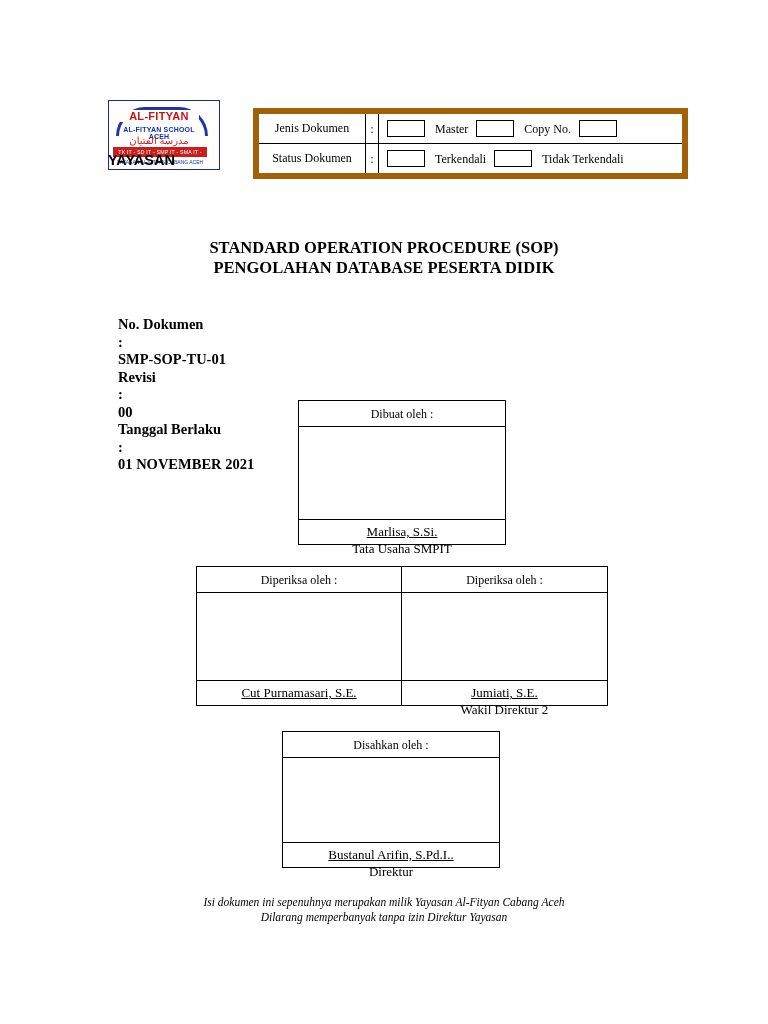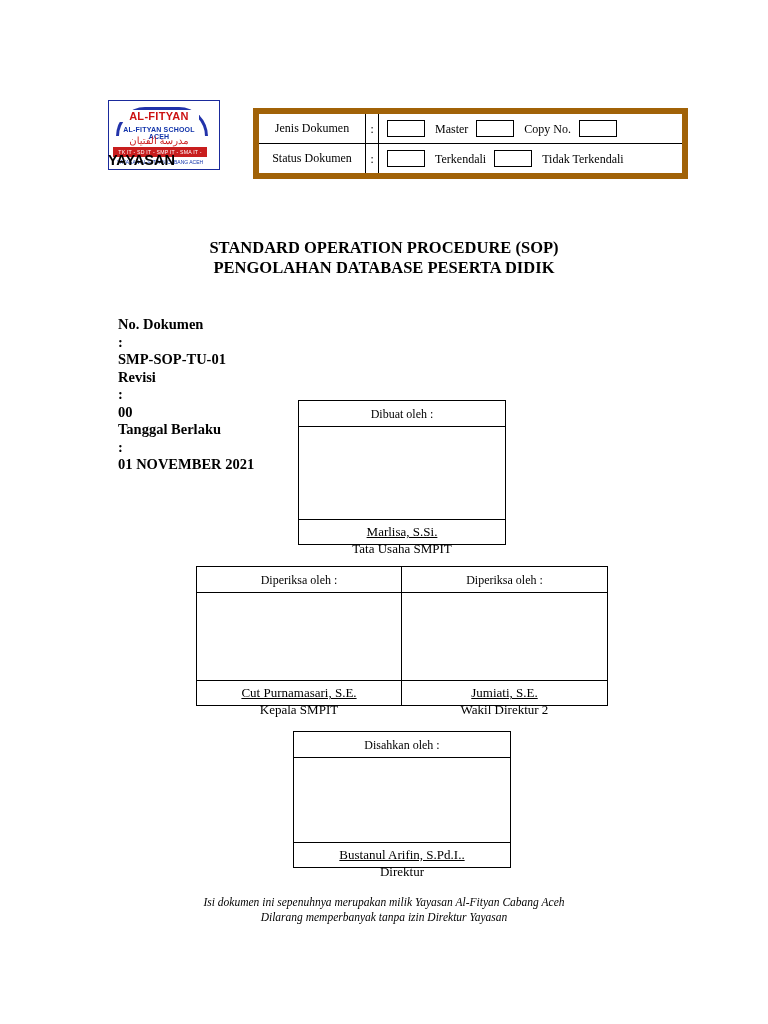--- a/index.html
+++ b/index.html
@@ -256,21 +256,21 @@
   .pair .col {
     width: 206px;
     border: 1px solid #000;
     box-sizing: border-box;
     background: #fff;
   }
   .pair .col + .col { border-left: none; }
   .pair .sig-blank { height: 87px; }
 
   .box-disahkan {
-    left: 293px;
+    left: 282px;
     top: 731px;
     width: 218px;
     height: 137px;
   }
   .box-disahkan .sig-blank { height: 84px; }
 
   
   .footer {
     position: absolute;
     left: 0;
@@ -368,21 +368,20 @@
       <div>Tata Usaha SMPIT</div>
     </div>
   </div>
 
   <div class="pair">
     <div class="col">
       <div class="sig-head">Diperiksa oleh :</div>
       <div class="sig-blank"></div>
       <div class="sig-foot">
         <div class="sig-name"> Cut Purnamasari, S.E.</div>
-        <div>Kepala SMPIT</div>
       </div>
     </div>
     <div class="col">
       <div class="sig-head">Diperiksa oleh :</div>
       <div class="sig-blank"></div>
       <div class="sig-foot">
         <div class="sig-name">Jumiati, S.E.</div>
         <div>Wakil Direktur 2</div>
       </div>
     </div>

